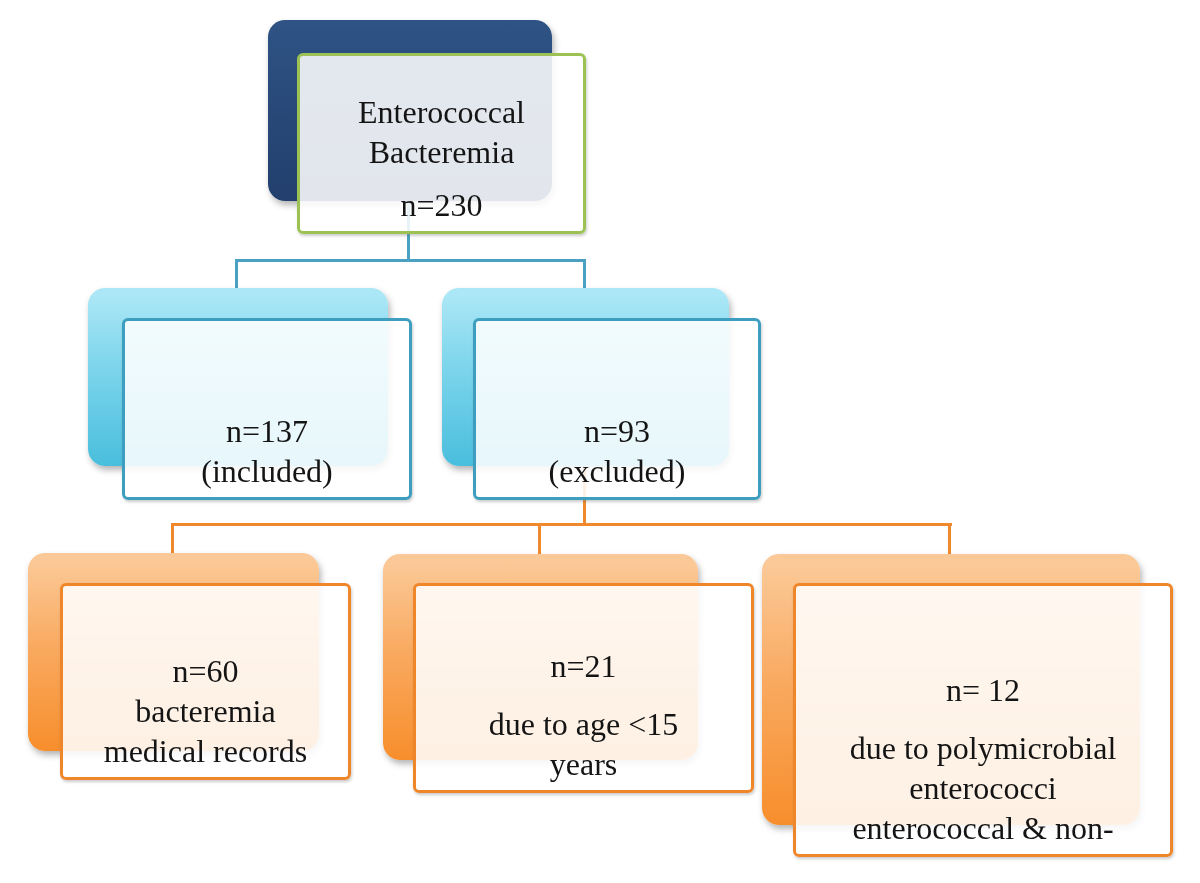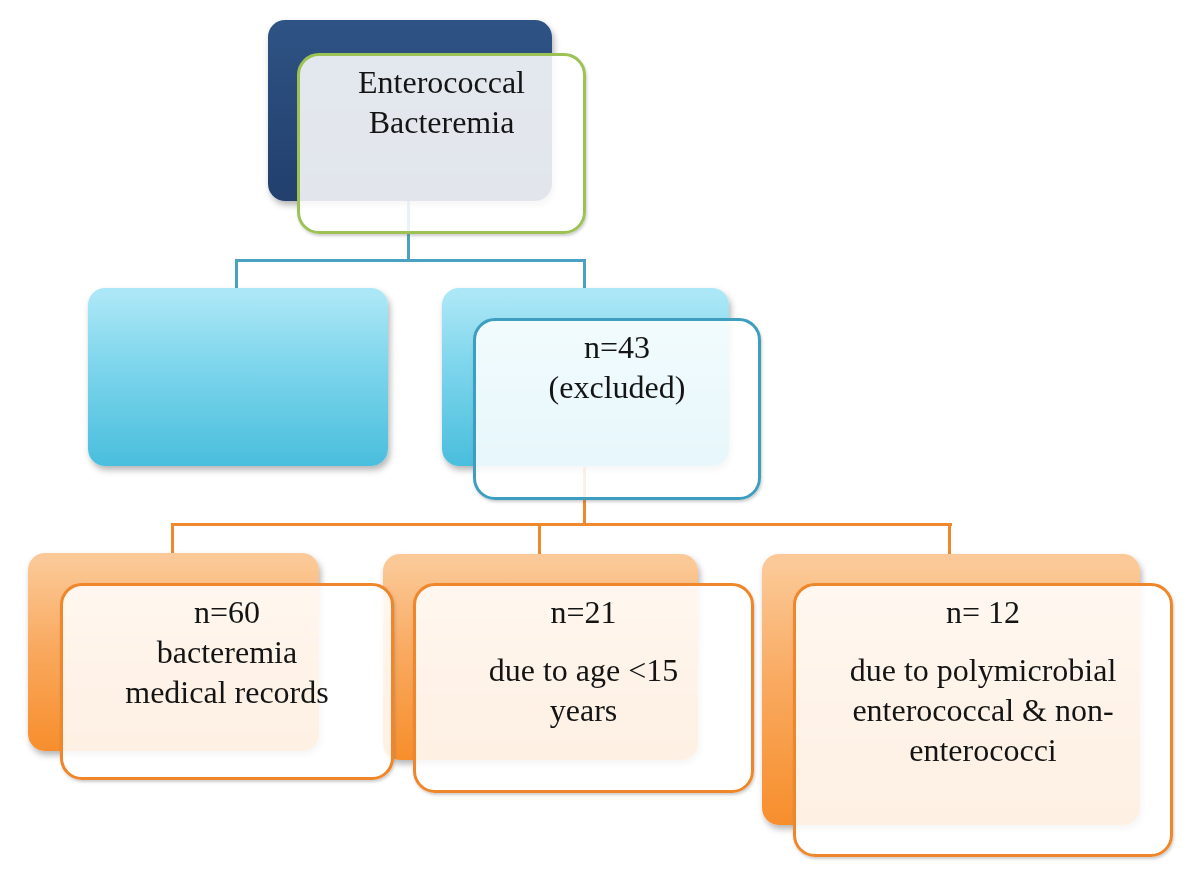--- a/index.html
+++ b/index.html
@@ -21,23 +21,23 @@
   .back{
     position:absolute;z-index:1;border-radius:17px;
     box-shadow:2px 4px 6px rgba(90,90,90,0.45);
   }
   .back.navy{background:linear-gradient(180deg,var(--navy-top,#2e5384) 0%,var(--navy-bottom,#223f6d) 100%);}
   .back.cyan{background:linear-gradient(180deg,var(--cyan-light,#abe7f6) 4%,#7fd6ec 42%,var(--cyan-dark,#49bedd) 100%);}
   .back.orange{background:linear-gradient(180deg,var(--orange-light,#fbc997) 4%,#f9a95f 48%,var(--orange-dark,#f78e2c) 100%);}
   
   .front{
     position:absolute;z-index:2;box-sizing:border-box;
-    border-radius:22px;border:3px solid #999;
+    border-radius:6px;border:3px solid #999;
     background:var(--front-fill,rgba(255,255,255,0.87));
-    display:flex;align-items:flex-start;justify-content:center;
+    display:flex;align-items:flex-end;justify-content:center;
     text-align:center;font-size:32px;line-height:40px;
     box-shadow:1px 2px 3px rgba(110,110,110,0.35);
     padding:6px 8px;
   }
   .front.green{border-color:var(--green-border,#9cc253);}
   .front.teal{border-color:var(--teal-border,#3e9ebf);}
   .front.orangeb{border-color:var(--orange-border,#ef8629);}
   .front p{margin:0;}
   .front p + p{margin-top:13px;}
   .front.orangeb p + p{margin-top:18px;}
@@ -59,37 +59,48 @@
   <div class="conn orange v" style="left:538px;top:523px;height:33px;"></div>
   <div class="conn orange v" style="left:948px;top:523px;height:33px;"></div>
 
   <div class="back navy" style="left:268px;top:20px;width:284px;height:181px;"></div>
   <div class="front green" style="left:297px;top:53px;width:289px;height:181px;">
     <div>
       <p>
         <span class="line">Enterococcal</span>
         <span class="line">Bacteremia</span>
       </p>
+      <p>
+        <span class="line">n=230</span>
+      </p>
     </div>
   </div>
 
   <div class="back cyan" style="left:88px;top:288px;width:300px;height:178px;"></div>
+  <div class="front teal" style="left:122px;top:318px;width:290px;height:182px;">
+    <div>
+      <p>
+        <span class="line">n=137</span>
+        <span class="line">(included)</span>
+      </p>
+    </div>
+  </div>
 
   <div class="back cyan" style="left:442px;top:288px;width:287px;height:178px;"></div>
   <div class="front teal" style="left:473px;top:318px;width:288px;height:182px;">
     <div>
       <p>
-        <span class="line">n=43</span>
+        <span class="line">n=93</span>
         <span class="line">(excluded)</span>
       </p>
     </div>
   </div>
 
   <div class="back orange" style="left:28px;top:553px;width:291px;height:198px;"></div>
-  <div class="front orangeb" style="left:60px;top:583px;width:334px;height:197px;">
+  <div class="front orangeb" style="left:60px;top:583px;width:291px;height:197px;">
     <div>
       <p>
         <span class="line">n=60</span>
         <span class="line">bacteremia</span>
         <span class="line">medical records</span>
       </p>
     </div>
   </div>
 
   <div class="back orange" style="left:383px;top:554px;width:315px;height:206px;"></div>
@@ -106,19 +117,19 @@
   </div>
 
   <div class="back orange" style="left:762px;top:554px;width:378px;height:271px;"></div>
   <div class="front orangeb" style="left:793px;top:583px;width:380px;height:274px;">
     <div>
       <p>
         <span class="line">n= 12</span>
       </p>
       <p>
         <span class="line">due to polymicrobial</span>
+        <span class="line">enterococci</span>
         <span class="line">enterococcal &amp; non-</span>
-        <span class="line">enterococci</span>
       </p>
     </div>
   </div>
 
 </div>
 
 </body></html>

